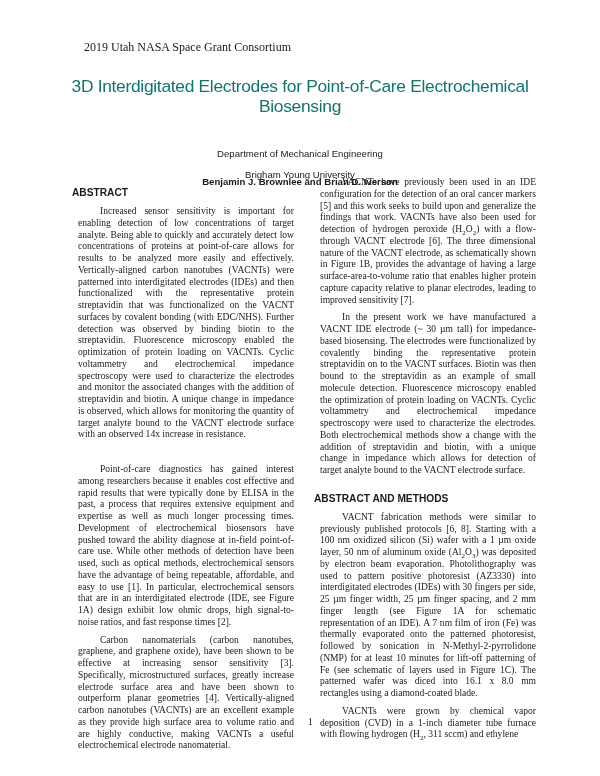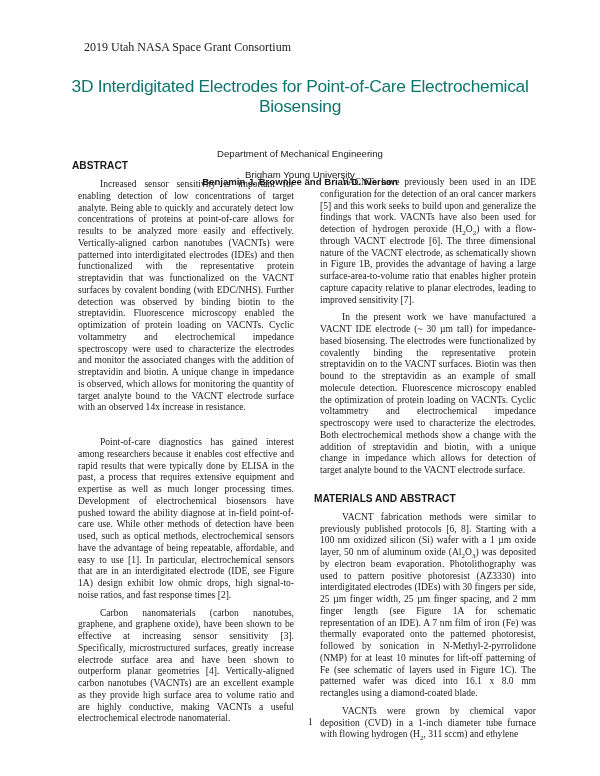--- a/index.html
+++ b/index.html
@@ -6,21 +6,21 @@
   body { width:600px; height:776px; position:relative; overflow:hidden; color:#1a1a1a; }
   .serif { font-family: "Liberation Serif", "DejaVu Serif", serif; }
   .sans { font-family: "Liberation Sans", "DejaVu Sans", sans-serif; }
   .header-line { position:absolute; left:84px; top:40px; font-size:12px; }
   .title { position:absolute; left:40px; width:520px; top:76px; text-align:center; font-size:17.4px; line-height:20px; letter-spacing:-0.3px; color:#0f766e; }
   .authors { position:absolute; left:0; width:600px; top:136px; text-align:center; font-size:9.6px; font-weight:bold; line-height:11px;margin-top:40px; }
   .affil { position:absolute; left:0; width:600px; text-align:center; font-size:9.6px; line-height:11px; }
   .affil.dept { top:148px; }
   .affil.univ { top:169px;text-align:center; }
   .col { position:absolute; width:228px; font-size:9.55px; line-height:11.75px; }
-  .col.left { left:72px; top:160px; }
+  .col.left { left:72px; top:187px; }
   .col.right { left:314px; top:170px; }
   .h { font-family: "Liberation Sans", "DejaVu Sans", sans-serif; font-weight:bold; font-size:10.2px; line-height:12px; margin:0 0 0 0; }
   .p { margin:6px; text-align:justify; text-indent:22px; hyphens:none; }
   .gap { height:11px; }
   .page-num { position:absolute; left:308px; top:716px; font-size:9.6px; }
   sub { font-size:7px; line-height:0; }
 </style>
 </head>
 <body>
 
@@ -37,18 +37,18 @@
   <p class="p">Increased sensor sensitivity is important for enabling detection of low concentrations of target analyte. Being able to quickly and accurately detect low concentrations of proteins at point-of-care allows for results to be analyzed more easily and effectively. Vertically-aligned carbon nanotubes (VACNTs) were patterned into interdigitated electrodes (IDEs) and then functionalized with the representative protein streptavidin that was functionalized on the VACNT surfaces by covalent bonding (with EDC/NHS). Further detection was observed by binding biotin to the streptavidin. Fluorescence microscopy enabled the optimization of protein loading on VACNTs. Cyclic voltammetry and electrochemical impedance spectroscopy were used to characterize the electrodes and monitor the associated changes with the addition of streptavidin and biotin. A unique change in impedance is observed, which allows for monitoring the quantity of target analyte bound to the VACNT electrode surface with an observed 14x increase in resistance.</p>
   <div class="gap"></div>
   <p class="p">Point-of-care diagnostics has gained interest among researchers because it enables cost effective and rapid results that were typically done by ELISA in the past, a process that requires extensive equipment and expertise as well as much longer processing times. Development of electrochemical biosensors have pushed toward the ability diagnose at in-field point-of-care use. While other methods of detection have been used, such as optical methods, electrochemical sensors have the advantage of being repeatable, affordable, and easy to use [1]. In particular, electrochemical sensors that are in an interdigitated electrode (IDE, see Figure 1A) design exhibit low ohmic drops, high signal-to-noise ratios, and fast response times [2].</p>
   <p class="p">Carbon nanomaterials (carbon nanotubes, graphene, and graphene oxide), have been shown to be effective at increasing sensor sensitivity [3]. Specifically, microstructured surfaces, greatly increase electrode surface area and have been shown to outperform planar geometries [4]. Vertically-aligned carbon nanotubes (VACNTs) are an excellent example as they provide high surface area to volume ratio and are highly conductive, making VACNTs a useful electrochemical electrode nanomaterial.</p>
 </div>
 
 <div class="col right serif">
   <p class="p"><span>VACNTs have previously been used in an IDE configuration for the detection of an oral cancer markers [5] and this work seeks to build upon and generalize the findings that work. VACNTs have also been used for detection of hydrogen peroxide (H</span><sub>2</sub><span>O</span><sub>2</sub><span>) with a flow-through VACNT electrode [6]. The three dimensional nature of the VACNT electrode, as schematically shown in Figure 1B, provides the advantage of having a large surface-area-to-volume ratio that enables higher protein capture capacity relative to planar electrodes, leading to improved sensitivity [7].</span></p>
   <p class="p">In the present work we have manufactured a VACNT IDE electrode (~ 30 µm tall) for impedance-based biosensing. The electrodes were functionalized by covalently binding the representative protein streptavidin on to the VACNT surfaces. Biotin was then bound to the streptavidin as an example of small molecule detection. Fluorescence microscopy enabled the optimization of protein loading on VACNTs. Cyclic voltammetry and electrochemical impedance spectroscopy were used to characterize the electrodes. Both electrochemical methods show a change with the addition of streptavidin and biotin, with a unique change in impedance which allows for detection of target analyte bound to the VACNT electrode surface.</p>
   <div class="gap"></div>
-  <div class="h">MATERIALS AND ABSTRACT</div>
+  <div class="h">ABSTRACT AND METHODS</div>
   <p class="p"><span>VACNT fabrication methods were similar to previously published protocols [6, 8]. Starting with a 100 nm oxidized silicon (Si) wafer with a 1 µm oxide layer, 50 nm of aluminum oxide (Al</span><sub>2</sub><span>O</span><sub>3</sub><span>) was deposited by electron beam evaporation. Photolithography was used to pattern positive photoresist (AZ3330) into interdigitated electrodes (IDEs) with 30 fingers per side, 25 µm finger width, 25 µm finger spacing, and 2 mm finger length (see Figure 1A for schematic representation of an IDE). A 7 nm film of iron (Fe) was thermally evaporated onto the patterned photoresist, followed by sonication in N-Methyl-2-pyrrolidone (NMP) for at least 10 minutes for lift-off patterning of Fe (see schematic of layers used in Figure 1C). The patterned wafer was diced into 16.1 x 8.0 mm rectangles using a diamond-coated blade.</span></p>
   <p class="p"><span>VACNTs were grown by chemical vapor deposition (CVD) in a 1-inch diameter tube furnace with flowing hydrogen (H</span><sub>2</sub><span>, 311 sccm) and ethylene</span></p>
 </div>
 
 <div class="page-num serif">1</div>
 
 </body></html>

